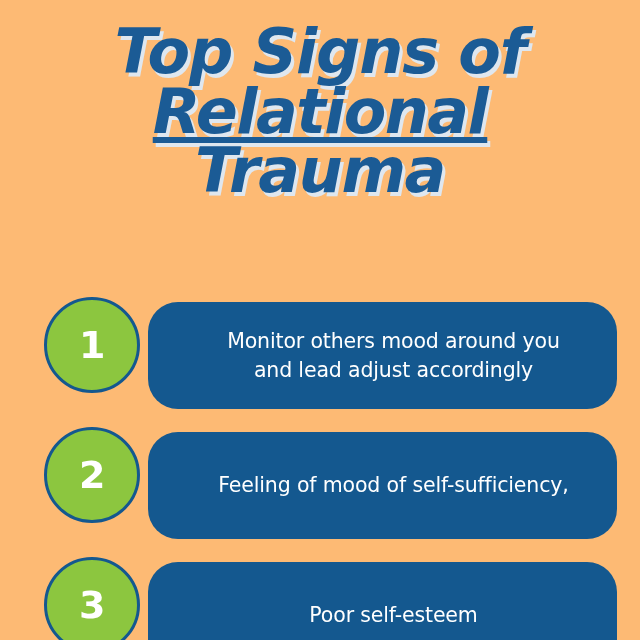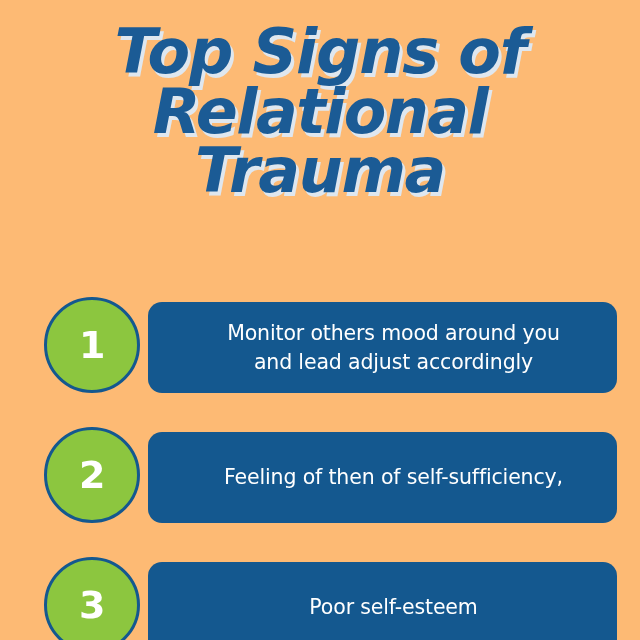--- a/index.html
+++ b/index.html
@@ -35,44 +35,44 @@
     font-family: "DejaVu Sans", sans-serif;
     font-weight: bold;
     font-style: italic;
     font-size: 62px;
     line-height: 0.96;
     letter-spacing: -1.2px;
     color: #1b5b95;
     text-shadow: 3px 4px 0px #dfe7ef;
     white-space: nowrap;
   }
-  .title-line.l2 { letter-spacing: -1.6px; }
+  .title-line.l2 { letter-spacing: -1.6px; text-decoration: underline; }
   .title-line.l3 { letter-spacing: -1.4px; }
 
   
   .rows {
     position: absolute;
     top: 297px;
     left: 0;
     width: 640px;
   }
   .row {
     position: relative;
     height: 130px;
   }
   .row:last-child { height: 90px; }
 
   .pill {
     position: absolute;
     left: 148px;
     top: 5px;
     width: 469px;
-    height: 91px;
+    height: 107px;
     background: #14588f;
-    border-radius: 14px;
+    border-radius: 30px;
     box-sizing: border-box;
     display: flex;
     align-items: center;
     justify-content: center;
     padding: 0 22px 0 44px;
     z-index: 1;
   }
   .pill-text {
     color: #ffffff;
     font-family: "DejaVu Sans", sans-serif;
@@ -127,21 +127,21 @@
         </div>
       </div>
       <div class="badge">
         <span class="badge-num">1</span>
       </div>
     </div>
 
     <div class="row">
       <div class="pill">
         <div class="pill-text">
-          <span>Feeling of then of self-sufficiency,</span><br>
+          <span>Feeling of mood of self-sufficiency,</span><br>
         </div>
       </div>
       <div class="badge">
         <span class="badge-num">2</span>
       </div>
     </div>
 
     <div class="row">
       <div class="pill">
         <div class="pill-text">

